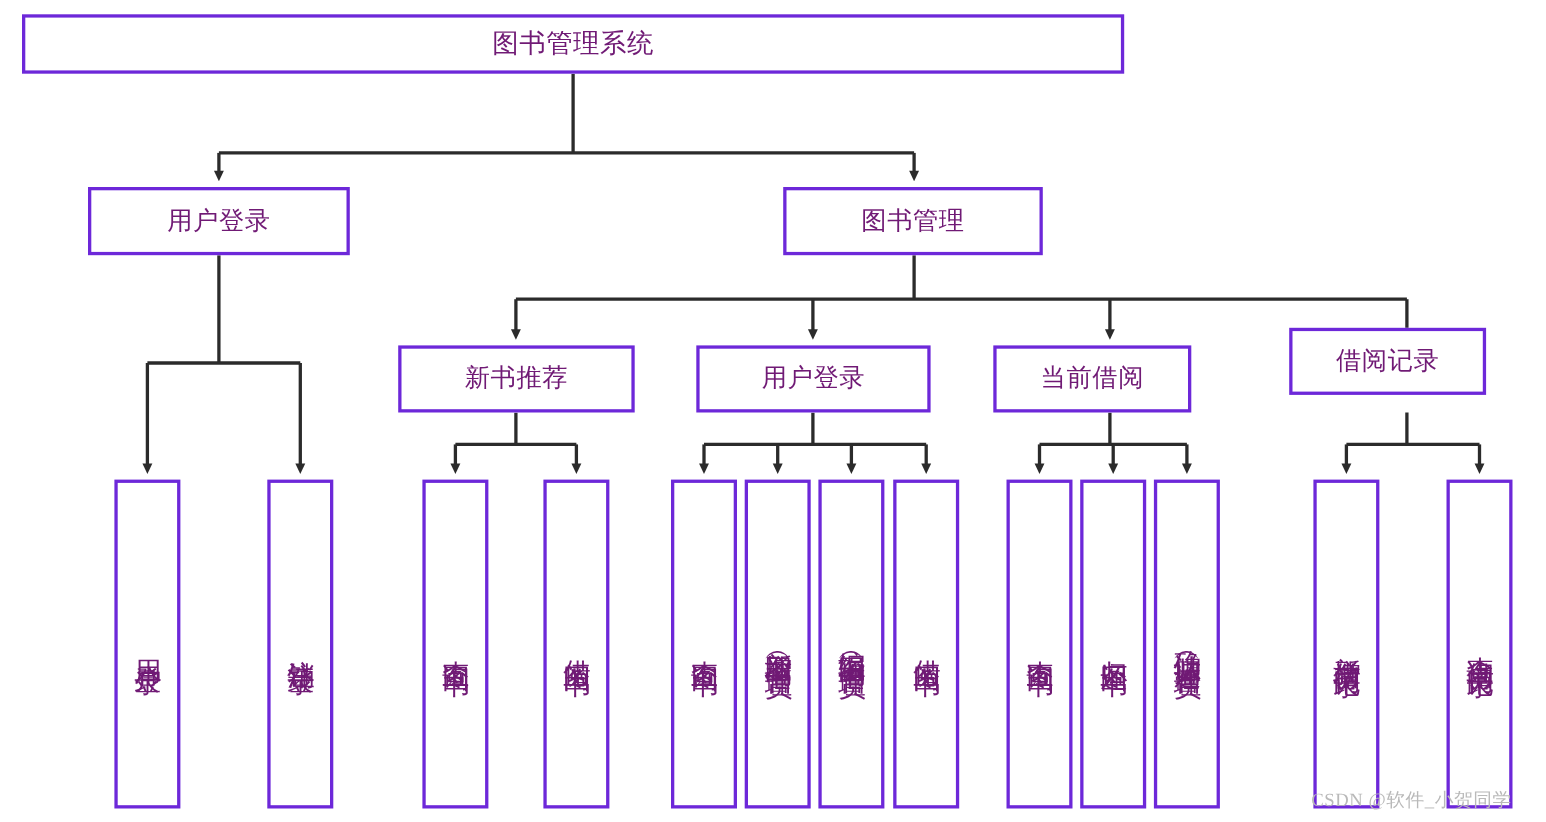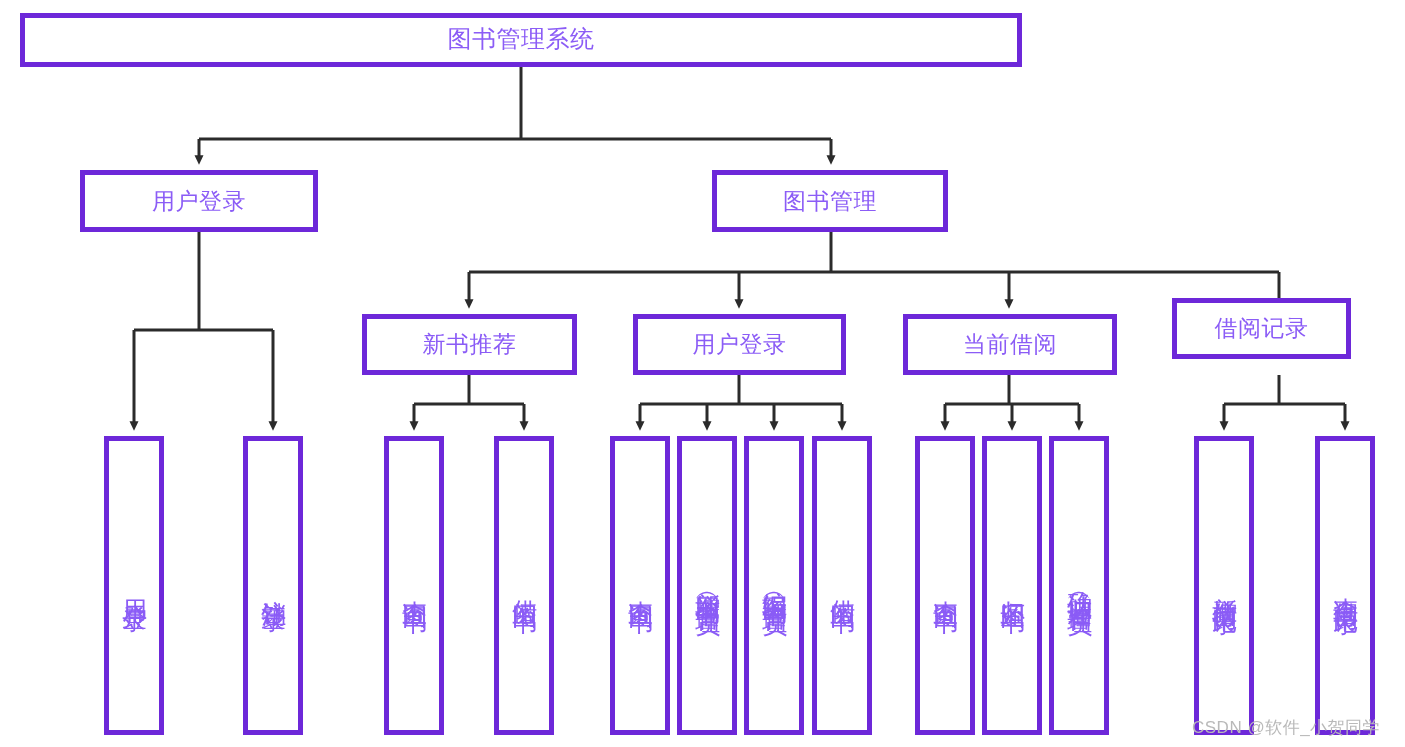--- a/index.html
+++ b/index.html
@@ -22,25 +22,25 @@
     left: 0;
     top: 0;
     width: 1405px;
     height: 747px;
     pointer-events: none;
   }
   .node {
     position: absolute;
     box-sizing: border-box;
     background: #ffffff;
-    border: 5px solid #6d28d9;
+    border: 3px solid #6d28d9;
     display: flex;
     align-items: center;
     justify-content: center;
-    color: #8b5cf6;
+    color: #701a75;
   }
   .node .label {
     display: block;
     text-align: center;
     line-height: 1.15;
     white-space: nowrap;
   }
   
   .node.h .label {
     font-size: 23px;
@@ -60,21 +60,21 @@
     letter-spacing: 3px;
     white-space: nowrap;
     max-height: 272px;
   }
   .watermark {
     position: absolute;
     color: #b9b9b9;
     font-size: 17px;
     white-space: nowrap;
     letter-spacing: 0.5px;
-    font-family: Liberation Sans, sans-serif;
+    font-family: Liberation Serif, serif;
   }
 </style>
 </head>
 <body>
 
 <div id="canvas">
 
   <svg class="edges" viewBox="0 0 1405 747">
     <defs>
       <marker id="arrow" markerWidth="10" markerHeight="10" refX="5.2" refY="5" orient="auto" markerUnits="userSpaceOnUse">
@@ -147,21 +147,21 @@
   <div class="node h" style="left:362px; top:314px; width:215px; height:61px;">
     <span class="label">新书推荐</span>
   </div>
 
   <div class="node h" style="left:712px; top:170px; width:236px; height:62px;">
     <span class="label">图书管理</span>
   </div>
   <div class="node h" style="left:633px; top:314px; width:213px; height:61px;">
     <span class="label">用户登录</span>
   </div>
-  <div class="node h" style="left:903px; top:314px; width:214px; height:61px;">
+  <div class="node h" style="left:903px; top:314px; width:180px; height:61px;">
     <span class="label">当前借阅</span>
   </div>
   <div class="node h" style="left:1172px; top:298px; width:179px; height:61px;">
     <span class="label">借阅记录</span>
   </div>
 
   <div class="node v" style="left:104px; top:436px; width:60px; height:299px;">
     <span class="label">用户登录</span>
   </div>
   <div class="node v" style="left:243px; top:436px; width:60px; height:299px;">

